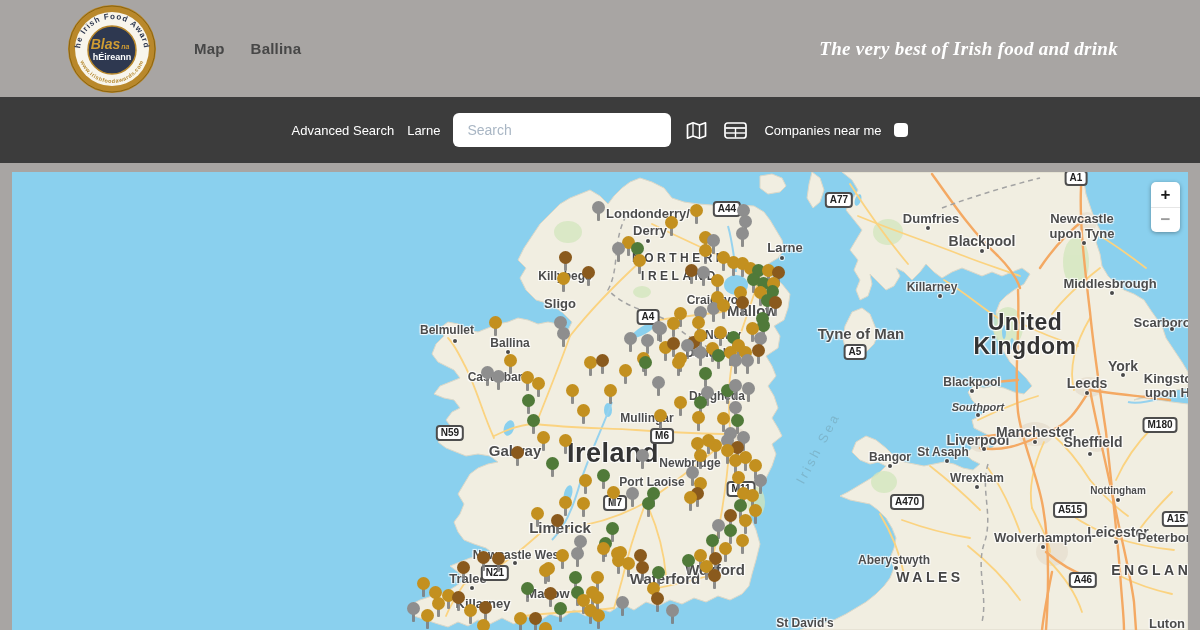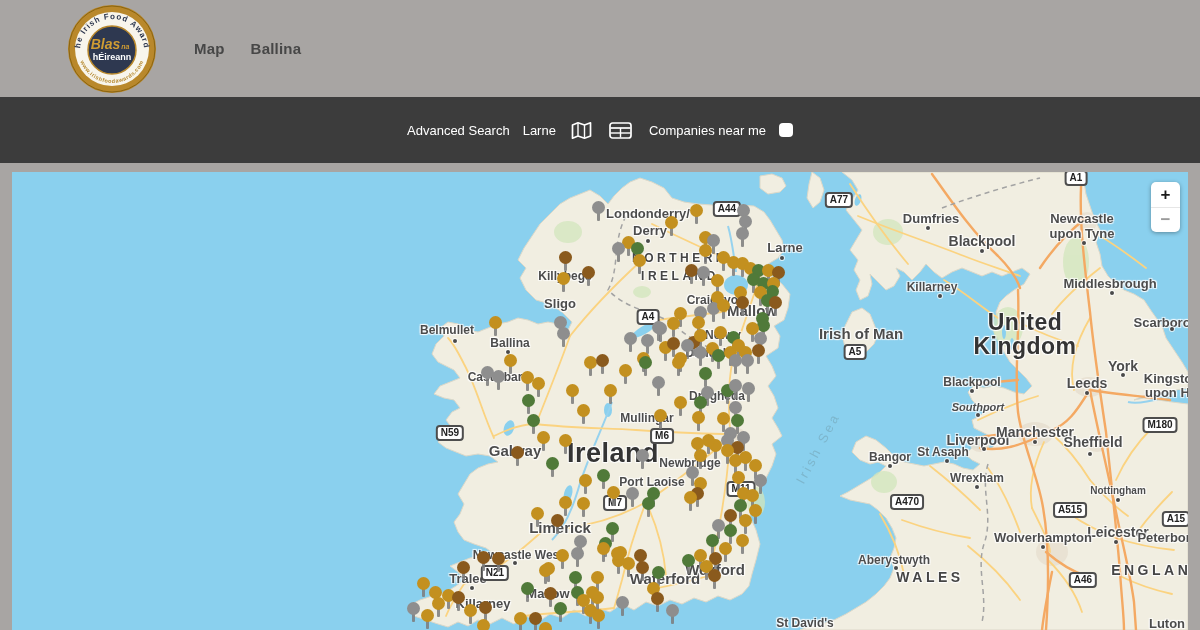--- a/index.html
+++ b/index.html
@@ -60,25 +60,27 @@
       </text>
       <circle cx="46" cy="47" r="24" fill="#2e3850" stroke="#b9882b" stroke-width="1.5"></circle>
       <text x="44" y="46" text-anchor="middle" font-size="14" font-weight="bold" font-style="italic" fill="#cf9c33"><tspan>Blas</tspan><tspan font-size="7" dx="1">na</tspan></text>
       <text x="46" y="57" text-anchor="middle" font-size="9" font-weight="bold" fill="#ffffff">hÉireann</text>
     </svg>
   </div>
   <div class="nav">
     <span class="nav-item">Map</span>
     <span class="nav-item">Ballina</span>
   </div>
+  <div class="tagline">The very best of Irish food and drink</div>
 </div>
 
 <div class="toolbar">
   <span class="tb-link">Advanced Search</span>
   <span class="tb-link">Larne</span>
+  <input class="search-input" type="text" value="" placeholder="Search" style="">
   <span class="tb-icon">
     <svg width="21" height="19" viewBox="0 0 21 19">
       <path d="M1.5,4 L7,1.8 L13.5,4 L19.5,1.8 L19.5,15 L13.5,17.2 L7,15 L1.5,17.2 Z" fill="none" stroke="#fff" stroke-width="1.7" stroke-linejoin="round"></path>
       <line x1="7" y1="2.2" x2="7" y2="14.8" stroke="#fff" stroke-width="1.4"></line>
       <line x1="13.5" y1="4.2" x2="13.5" y2="16.8" stroke="#fff" stroke-width="1.4"></line>
     </svg>
   </span>
   <span class="tb-icon">
     <svg width="23" height="17" viewBox="0 0 23 17">
       <rect x="1" y="1" width="21" height="15" rx="2.5" fill="none" stroke="#fff" stroke-width="1.7"></rect>
@@ -222,21 +224,21 @@
       <div class="mlabel " style="left: 471px; top: 431px; font-size: 13px;">Killarney</div>
       <div class="mlabel " style="left: 536px; top: 421px; font-size: 13px;">Mallow</div>
       <div class="mlabel " style="left: 653px; top: 406px; font-size: 15px;">Waterford</div>
       <div class="mlabel " style="left: 703px; top: 397px; font-size: 15px;">Wexford</div>
       <div class="mlabel " style="left: 435px; top: 158px; font-size: 12px;">Belmullet</div>
       <div class="mlabel " style="left: 498px; top: 171px; font-size: 12px;">Ballina</div>
       <div class="mlabel " style="left: 483px; top: 205px; font-size: 12px;">Castlebar</div>
       <div class="mlabel " style="left: 503px; top: 278px; font-size: 15px;">Galway</div>
       <div class="mlabel " style="left: 548px; top: 131px; font-size: 13px;">Sligo</div>
       <div class="mlabel " style="left: 553px; top: 104px; font-size: 12px;">Killybegs</div>
-      <div class="mlabel " style="left: 849px; top: 161px; font-size: 15px;">Irish of Man</div>
+      <div class="mlabel " style="left: 849px; top: 161px; font-size: 15px;">Tyne of Man</div>
       <div class="mlabel sea" style="left: 806px; top: 276px; font-size: 13px; transform: translate(-50%, -50%) rotate(-62deg);">Irish Sea</div>
       <div class="mlabel " style="left: 919px; top: 46px; font-size: 13px;">Dumfries</div>
       <div class="mlabel " style="left: 970px; top: 69px; font-size: 14px;">Blackpool</div>
       <div class="mlabel " style="left: 1070px; top: 46px; font-size: 13px;">Newcastle</div>
       <div class="mlabel " style="left: 1070px; top: 61px; font-size: 13px;">upon Tyne</div>
       <div class="mlabel " style="left: 920px; top: 115px; font-size: 12px;">Killarney</div>
       <div class="mlabel " style="left: 1098px; top: 111px; font-size: 13px;">Middlesbrough</div>
       <div class="mlabel " style="left: 1162px; top: 150px; font-size: 13px;">Scarborough</div>
       <div class="mlabel country" style="left: 1013px; top: 150px; font-size: 23px;">United</div>
       <div class="mlabel country" style="left: 1013px; top: 174px; font-size: 23px;">Kingdom</div>

